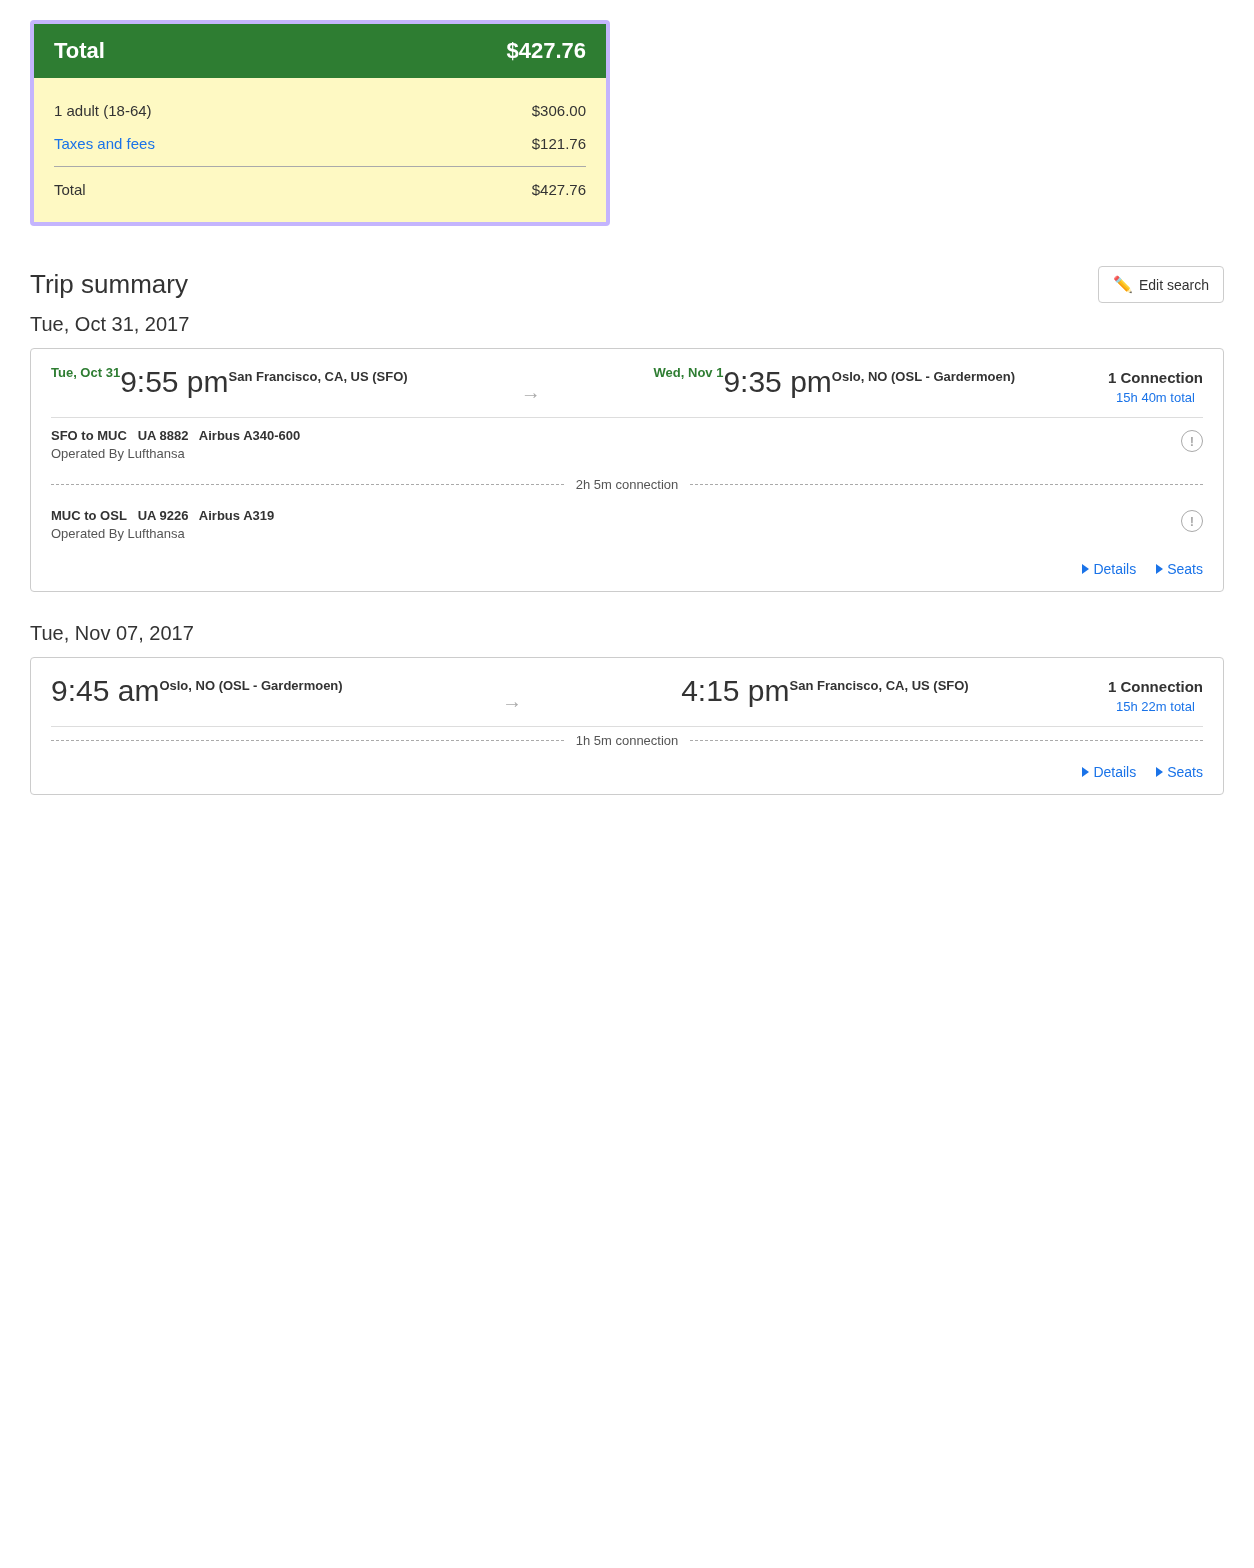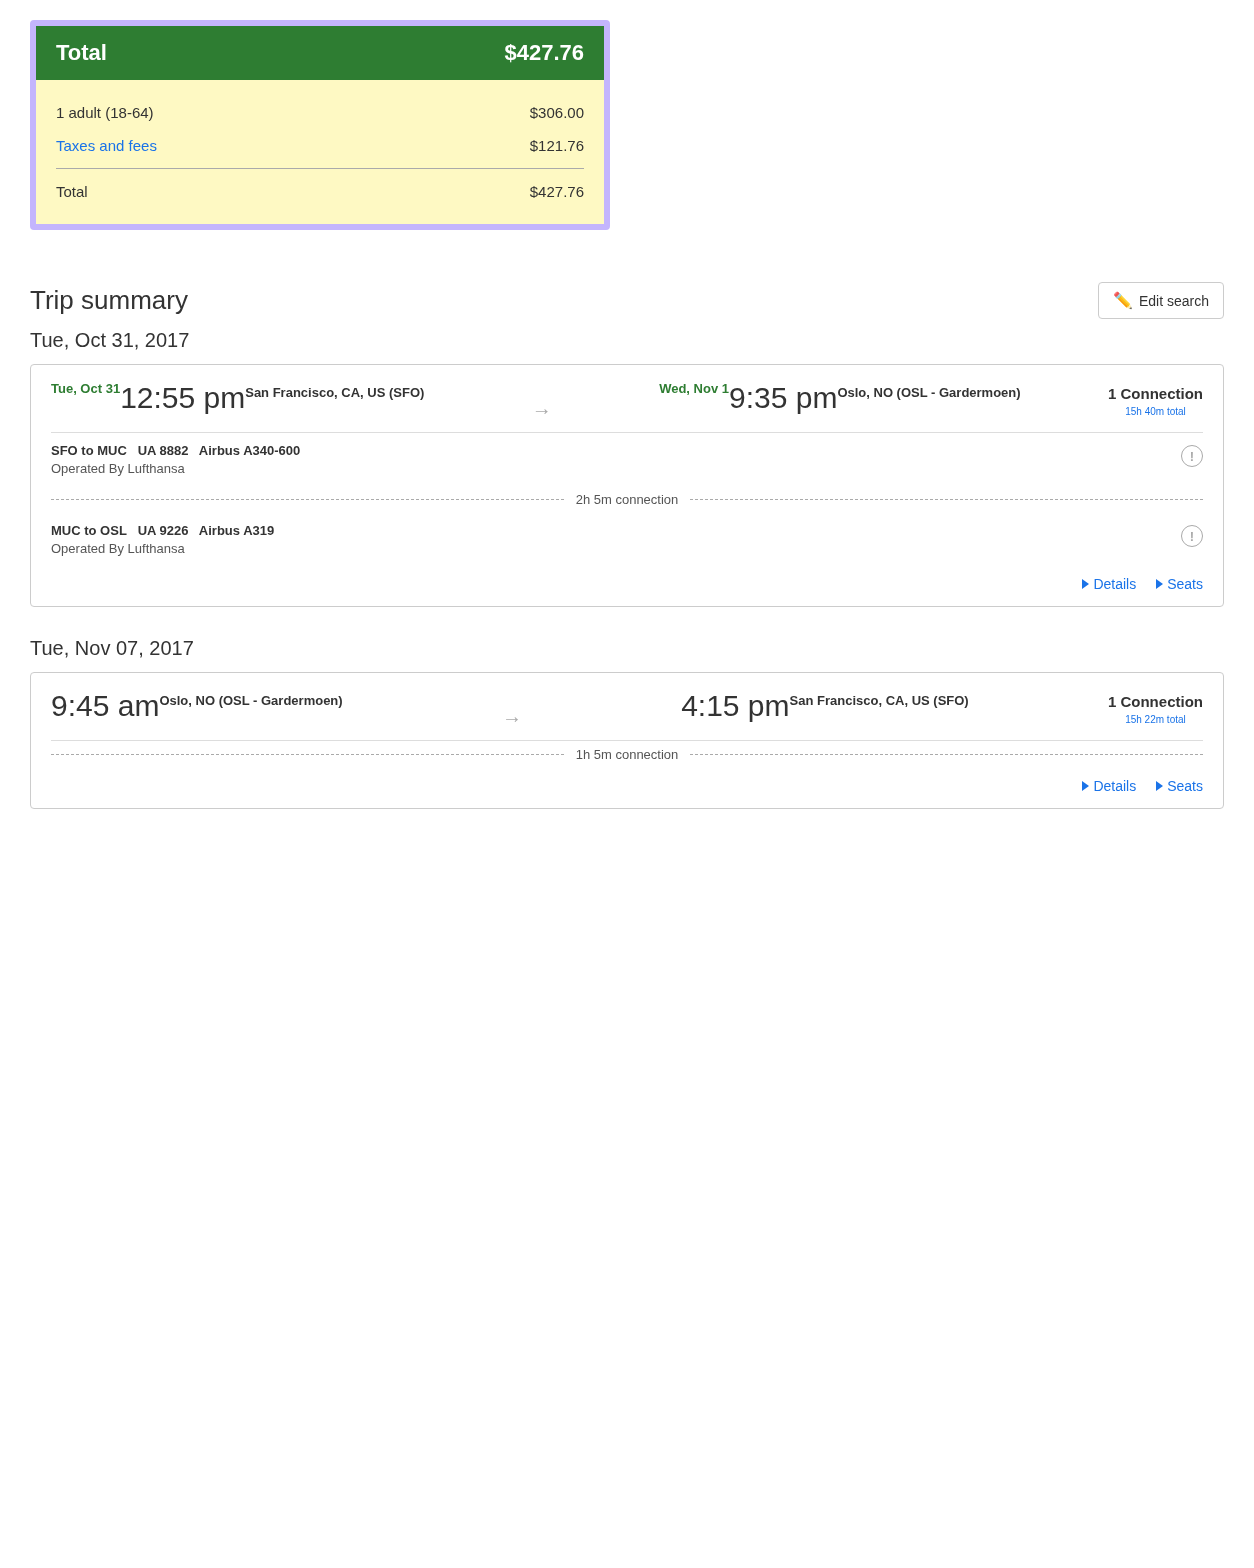--- a/index.html
+++ b/index.html
@@ -9,24 +9,24 @@
       color: #333;
       font-size: 15px;
       max-width: 1254px;
       margin: 0 auto;
       padding: 20px 30px;
     }
 
     
     .price-card {
       max-width: 580px;
-      border: 6px solid #c4b5fd;
+      border: 4px solid #c4b5fd;
       border-radius: 4px;
       overflow: hidden;
-      margin-bottom: 52px;
+      margin-bottom: 40px;
     }
     .price-card-header {
       background-color: #2e7d32;
       color: #fff;
       display: flex;
       justify-content: space-between;
       align-items: center;
       padding: 14px 20px;
     }
     .price-card-header .label {
@@ -153,21 +153,21 @@
       flex-direction: column;
       align-items: center;
       padding-top: 4px;
     }
     .connection-count {
       font-size: 15px;
       font-weight: bold;
       color: #333;
     }
     .total-time {
-      font-size: 10px;
+      font-size: 13px;
       color: #1a73e8;
       margin-top: 4px;
     }
 
     .flight-card-divider {
       border: none;
       border-top: 1px solid #ddd;
       margin: 0 20px;
     }
 
@@ -281,21 +281,21 @@
   </button>
 </div>
 
 <h3 class="date-heading">Tue, Oct 31, 2017</h3>
 
 <div class="flight-card">
   <div class="flight-card-top">
     <div class="flight-times-row">
       <div class="flight-depart">
         <span class="flight-date-label">Tue, Oct 31</span>
-        <span class="flight-time">12:55 pm</span>
+        <span class="flight-time">9:55 pm</span>
         <span class="flight-city">San Francisco, CA, US (SFO)</span>
       </div>
       <div class="flight-arrow">→</div>
       <div class="flight-arrive">
         <span class="flight-date-label">Wed, Nov 1</span>
         <span class="flight-time">9:35 pm</span>
         <span class="flight-city">Oslo, NO (OSL - Gardermoen)</span>
       </div>
       <div class="flight-connection-info">
         <span class="connection-count">1 Connection</span>

